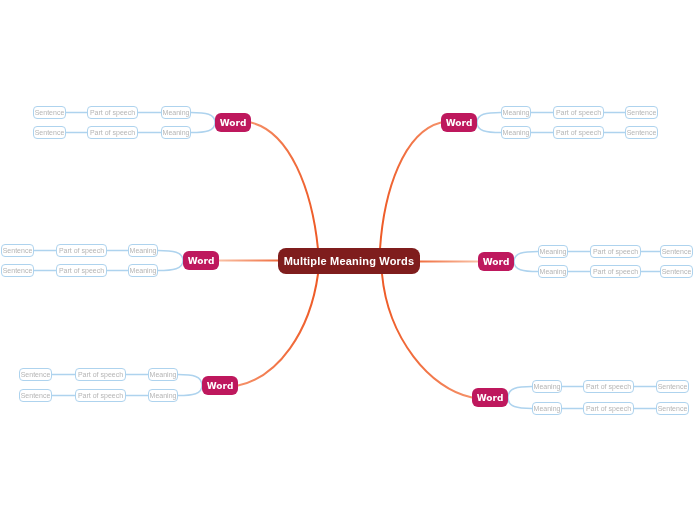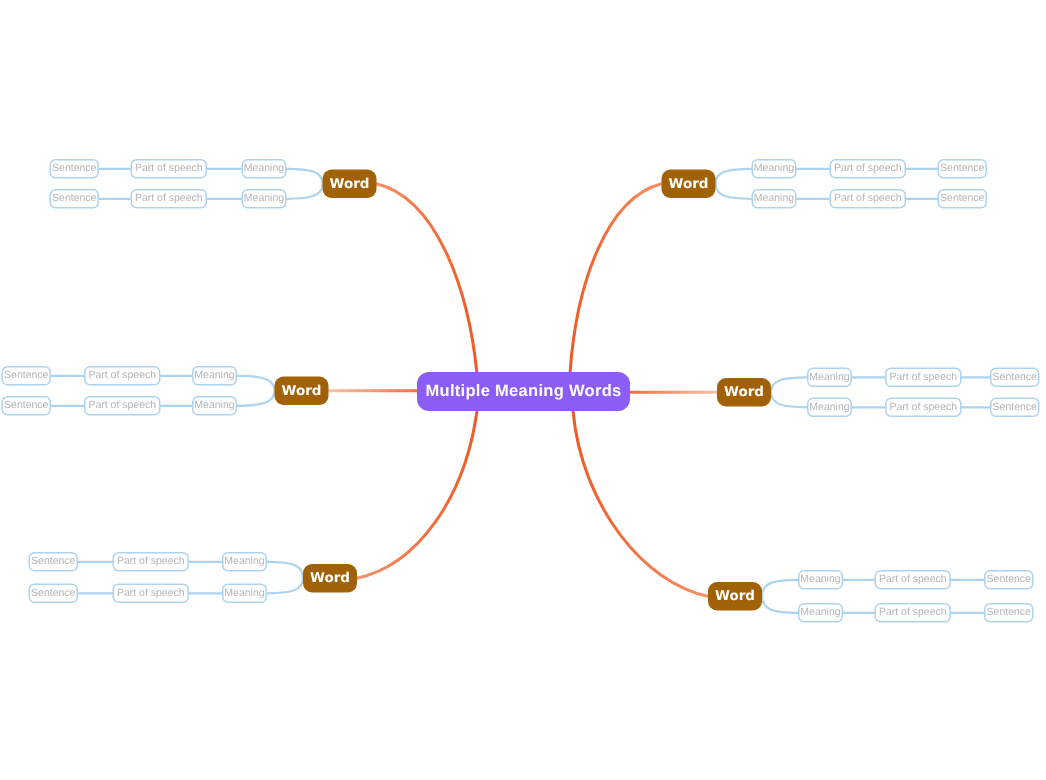--- a/index.html
+++ b/index.html
@@ -4,25 +4,25 @@
 <style>
   html,body{margin:0;padding:0;background:#ffffff;}
   .canvas{
     position:relative;width:697px;height:520px;background:#ffffff;overflow:hidden;
     font-family:"Liberation Sans",sans-serif;
   }
   .connectors{position:absolute;left:0;top:0;width:697px;height:520px;z-index:1;}
   .node{position:absolute;z-index:2;display:flex;align-items:center;justify-content:center;
         box-sizing:border-box;white-space:nowrap;}
   .center-node{
-    background:#8b5cf6;color:#ffffff;border-radius:8px;
+    background:#7f1d1d;color:#ffffff;border-radius:8px;
     font-weight:bold;font-size:11px;letter-spacing:.2px;
   }
   .word-node{
-    background:#a16207;color:#ffffff;border-radius:6px;
+    background:#be185d;color:#ffffff;border-radius:6px;
     width:36px;height:19px;font-weight:bold;font-size:9px;
     font-family:"DejaVu Sans","Liberation Sans",sans-serif;
   }
   .leaf{
     background:#ffffff;border:1px solid #aed3ee;border-radius:4px;
     height:13px;color:#b5b5b5;font-size:7px;
   }
 </style>
 </head>
 <body>

